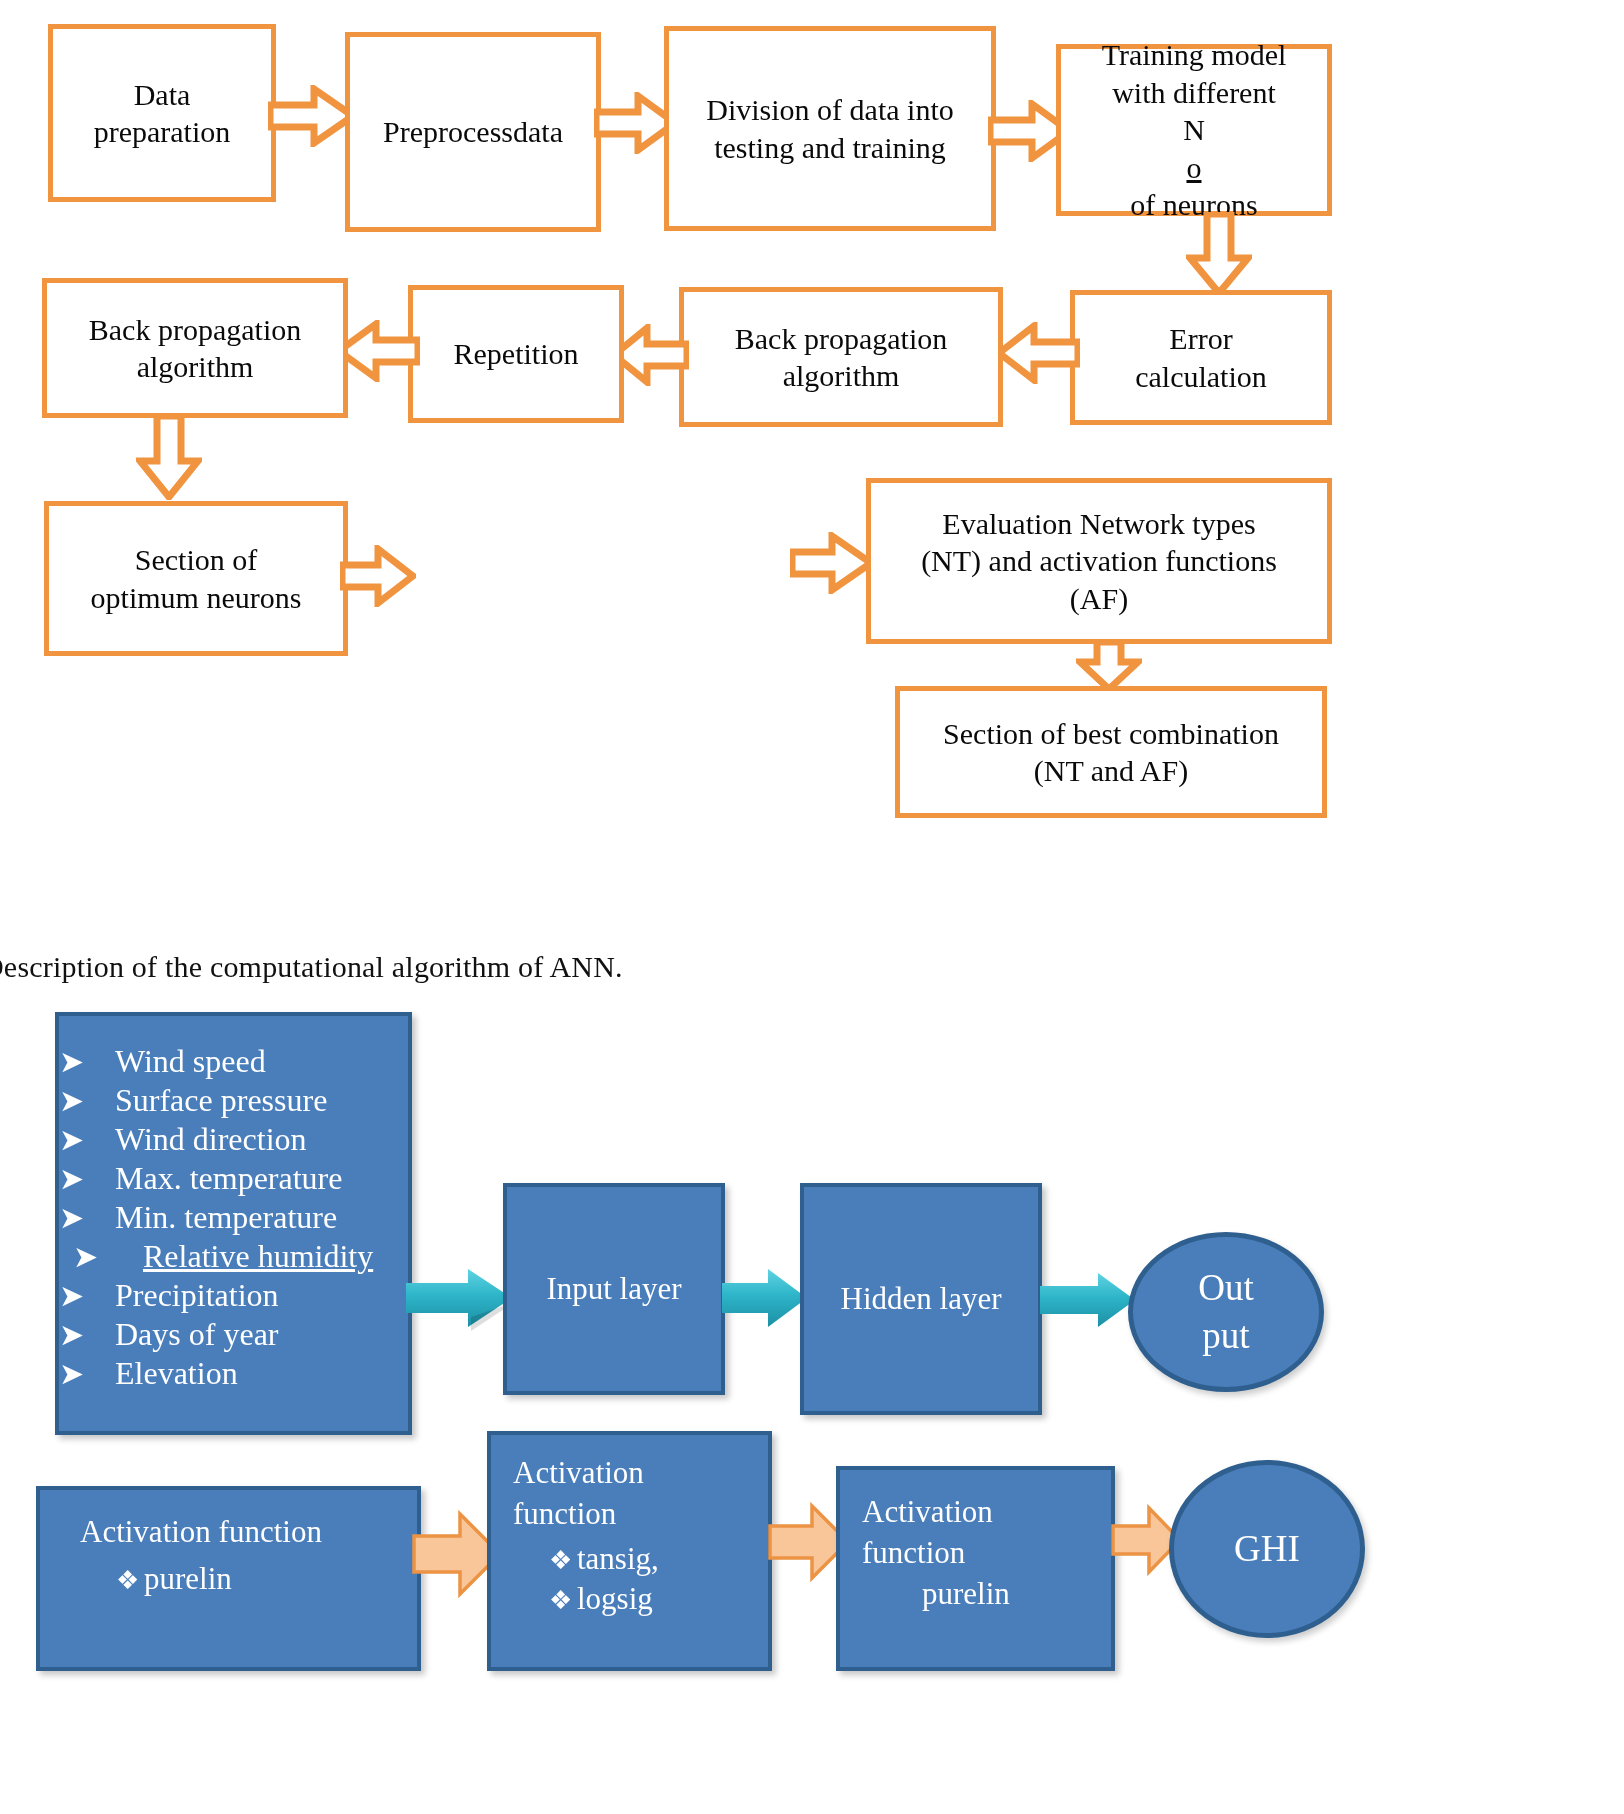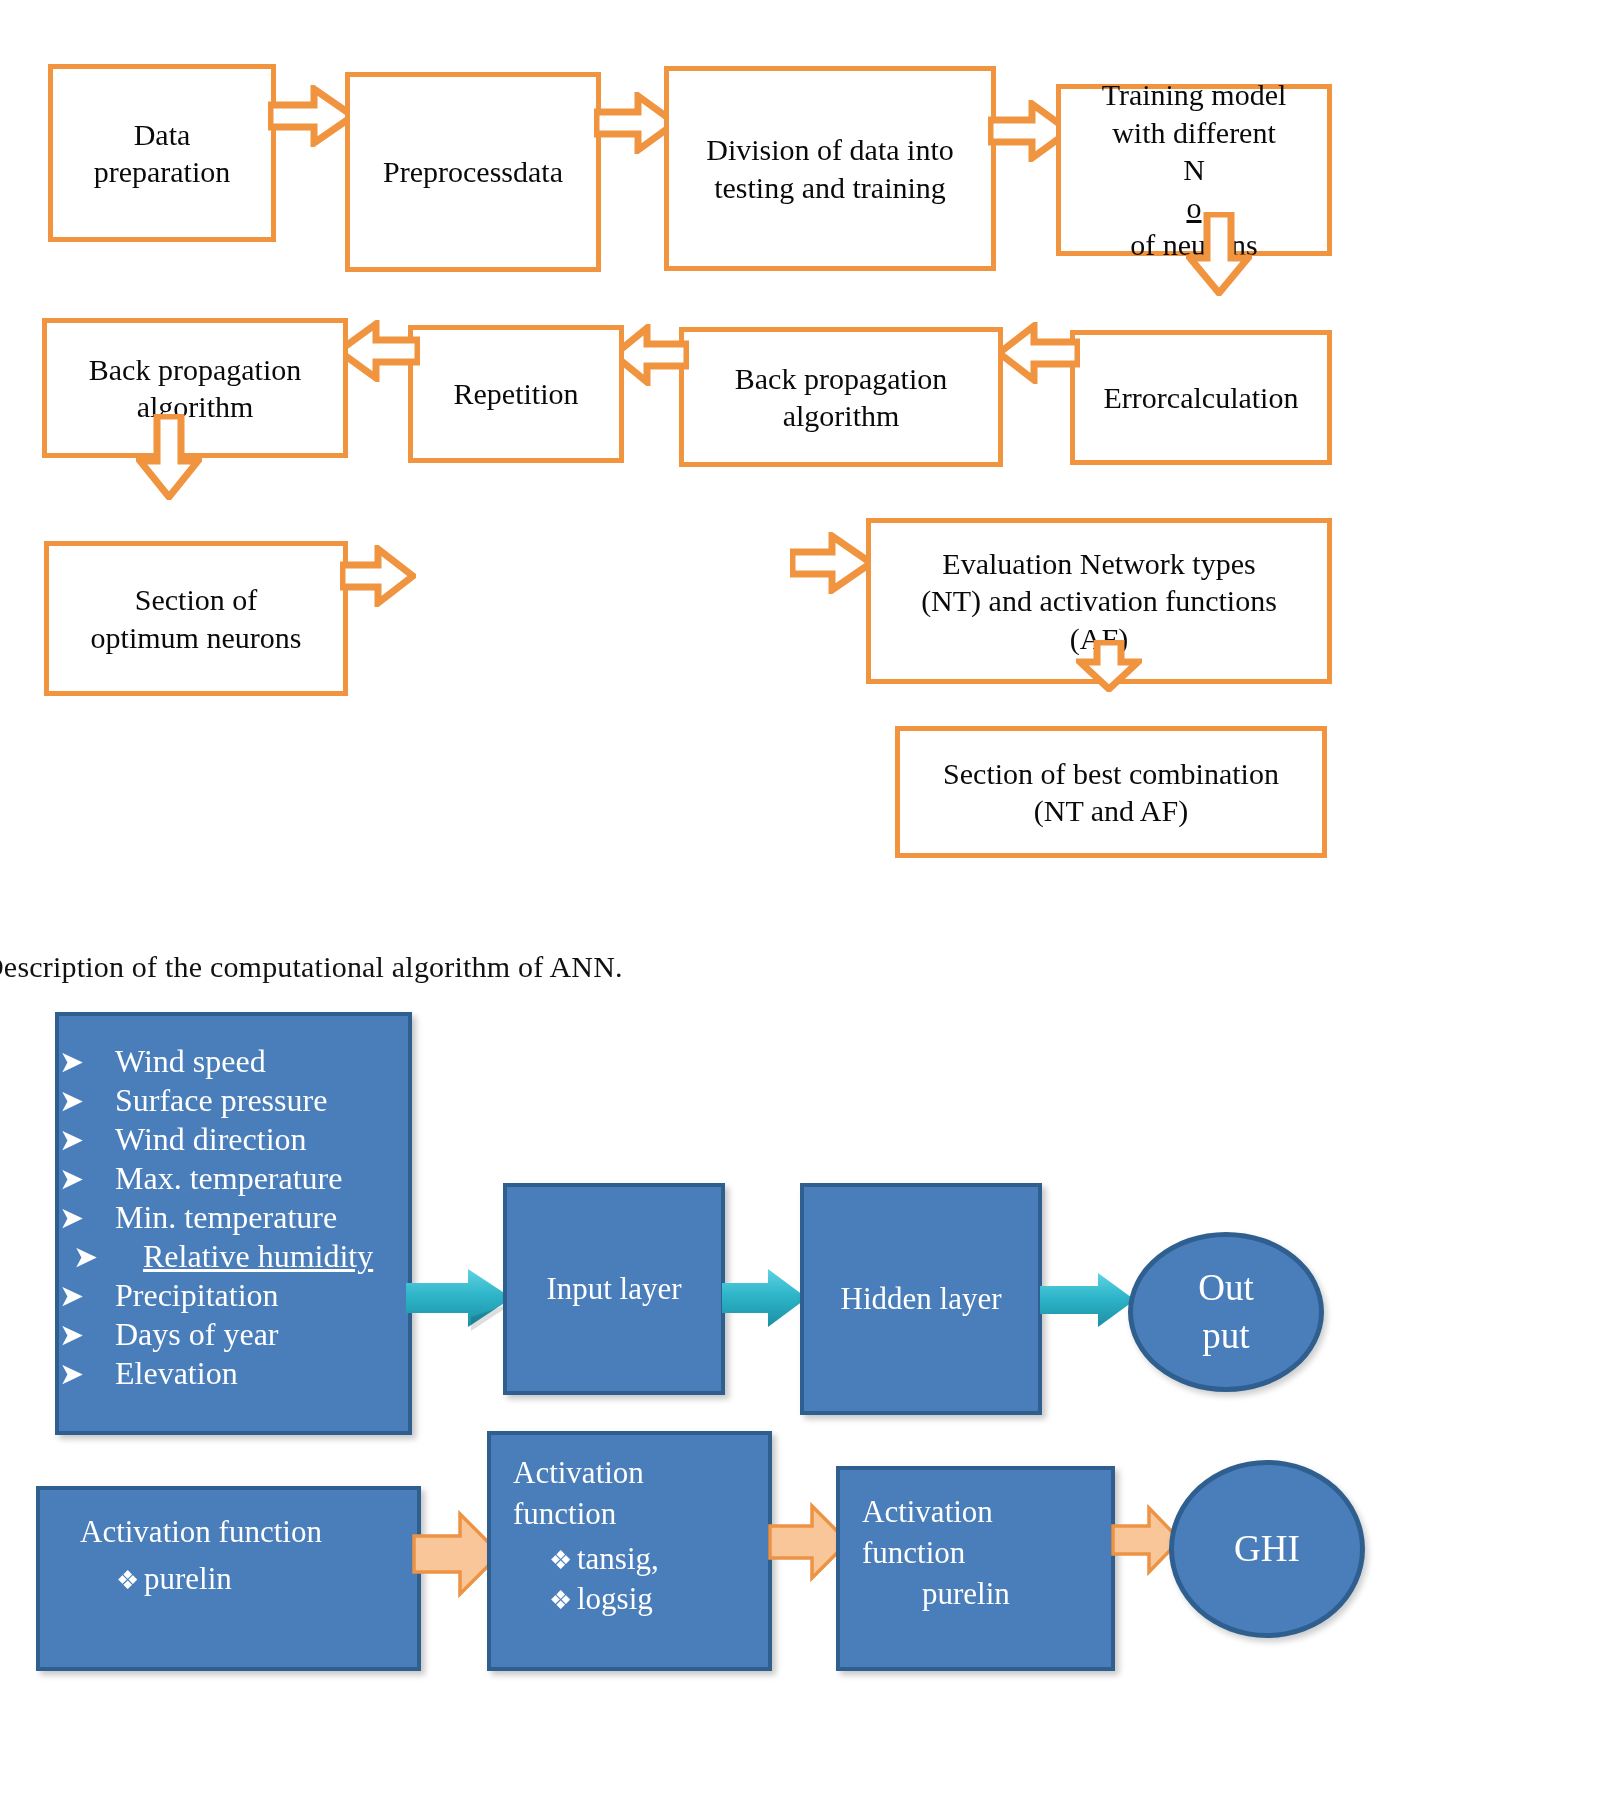--- a/index.html
+++ b/index.html
@@ -24,21 +24,20 @@
     border: 5px solid #f0943f;
     background: #ffffff;
     display: flex;
     align-items: center;
     justify-content: center;
     text-align: center;
     line-height: 1.25;
     font-size: 30px;
     color: #0a0a0a;
     padding: 9px 8px;
-    margin-top: 40px;
   }
   .ob span { display: block; }
 
   
   .oarrow { position: absolute; }
   .oarrow svg { display: block; }
 
   
   .caption {
     font-size: 30px;
@@ -159,21 +158,21 @@
     <span>with different</span>
     <span><span>N</span><u>o</u><span> of neurons</span></span>
   </div>
 
   <div class="oarrow" style="left:1186px; top:212px;">
     <svg width="66" height="84" viewBox="0 0 66 84">
       <polygon points="21,2 21,46 4,46 33,81 62,46 45,46 45,2" fill="#ffffff" stroke="#f0943f" stroke-width="7" stroke-linejoin="miter"></polygon>
     </svg>
   </div>
 
-  <div class="abs ob" style="left:1070px; top:290px; width:262px; height:135px; flex-direction:row;">
+  <div class="abs ob" style="left:1070px; top:290px; width:262px; height:135px; flex-direction:column;">
     <span>Error</span>
     <span>calculation</span>
   </div>
 
   <div class="oarrow" style="left:996px; top:322px;">
     <svg width="84" height="62" viewBox="0 0 84 62">
       <polygon points="82,20 38,20 38,4 3,31 38,58 38,42 82,42" fill="#ffffff" stroke="#f0943f" stroke-width="7" stroke-linejoin="miter"></polygon>
     </svg>
   </div>
 

